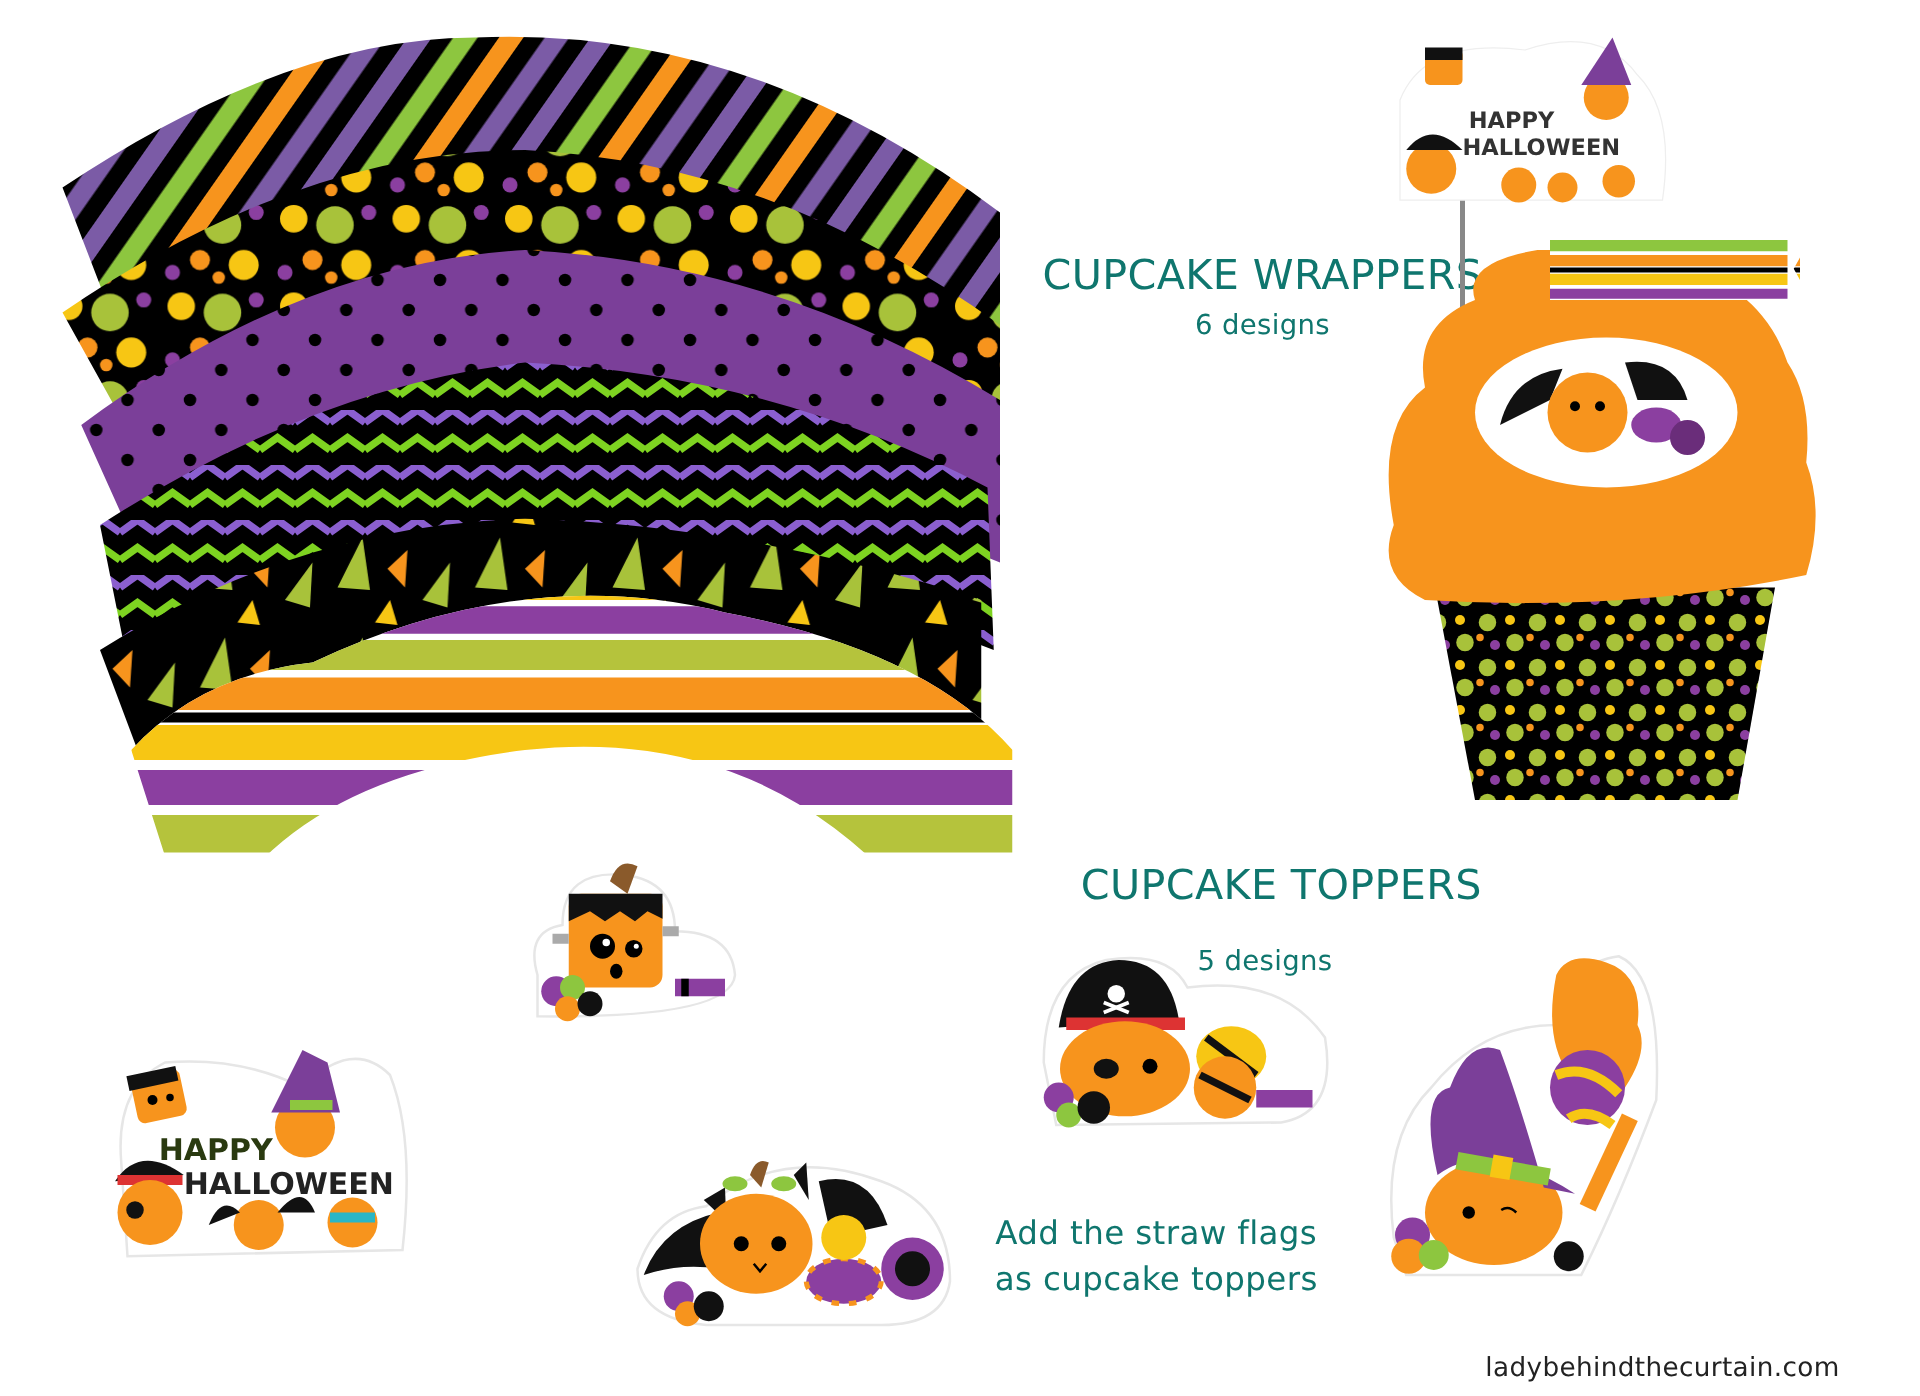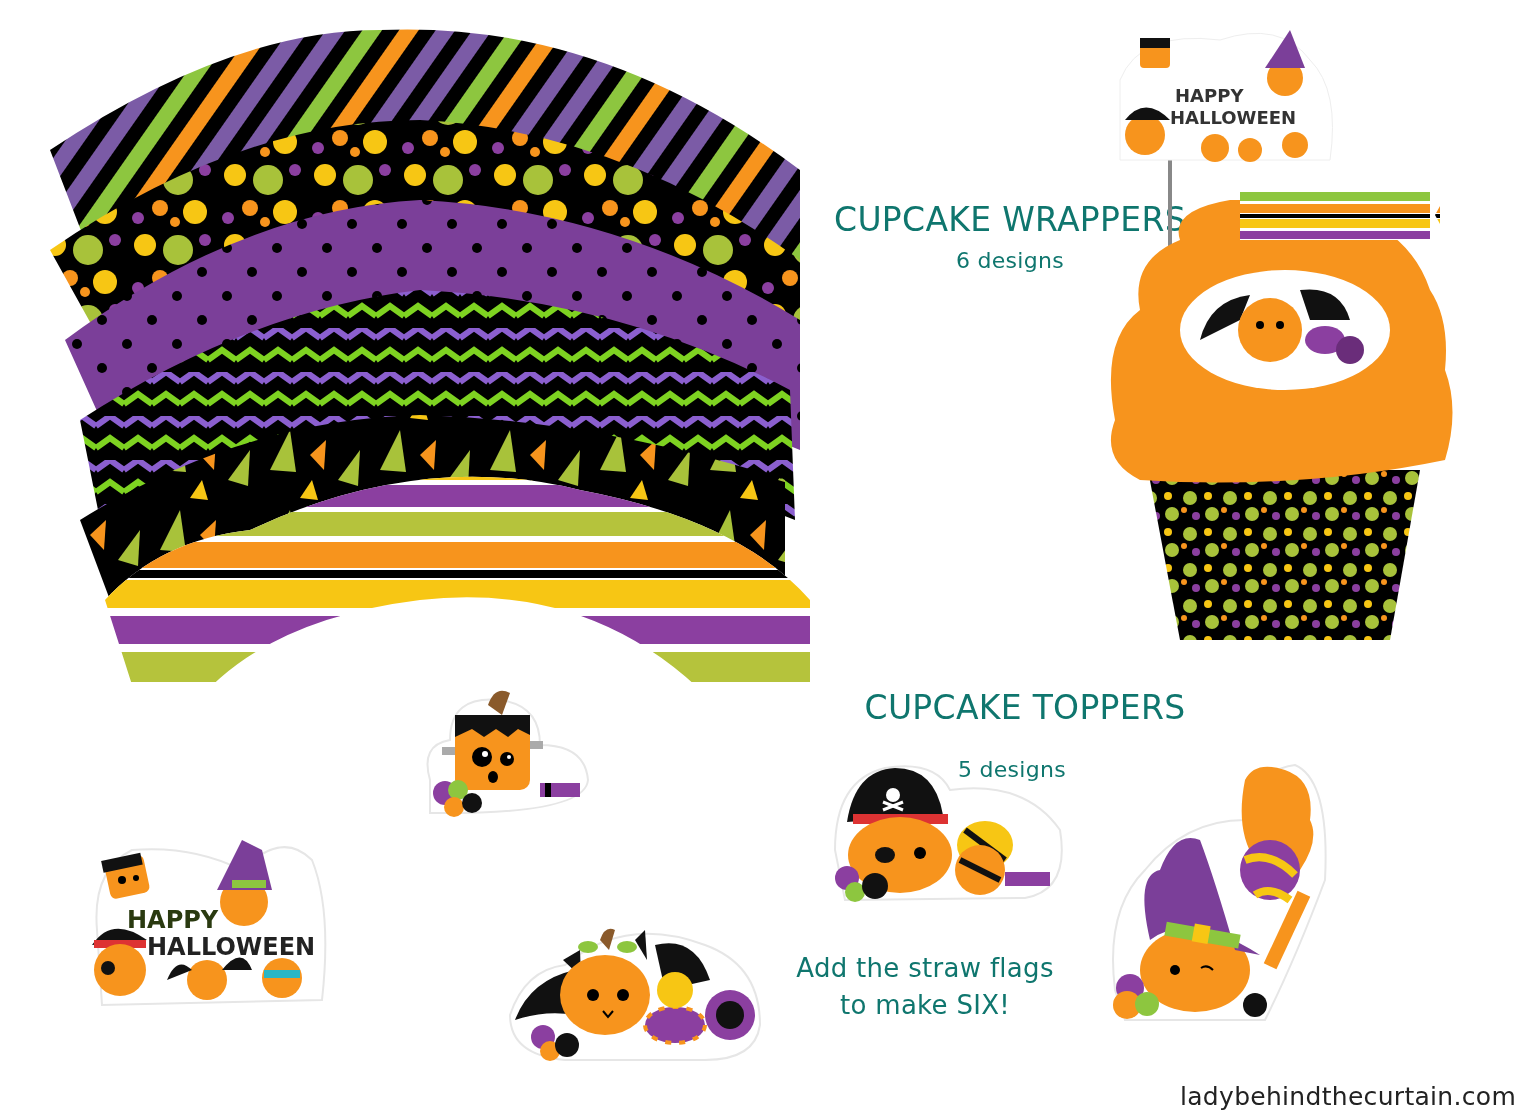--- a/index.html
+++ b/index.html
@@ -1,22 +1,22 @@
 <!DOCTYPE html>
 <html><head>
 <meta charset="utf-8">
 <style>
   html, body { margin:0; padding:0; background:#ffffff; }
   body { width:1536px; height:1117px; position:relative; overflow:hidden; font-family:"DejaVu Sans", sans-serif; color:#111; }
   .abs { position:absolute; }
   .label { position:absolute; text-align:center; color:#0f766e; font-family:"DejaVu Sans", sans-serif; font-weight:normal; letter-spacing:0.3px; }
   .heading { font-size:33px; }
   .sub { font-size:22px; }
-  .note { font-size:26px; line-height:37px; }
-  .credit { font-size:25px; color:#222; }
+  .note { font-size:26px; line-height:37px;margin-top:19px; }
+  .credit { font-size:21px; color:#222; }
   svg { display:block; overflow:visible; }
 </style>
 </head>
 <body>
 
 <div class="abs" style="left:40px; top:20px; width:790px; height:700px;">
 <svg width="790" height="700" viewBox="0 0 790 700">
   <defs>
     <pattern id="diag" patternUnits="userSpaceOnUse" width="120" height="120" patternTransform="rotate(35)">
       <rect width="120" height="120" fill="#000"></rect>
@@ -236,21 +236,21 @@
     <circle cx="225" cy="100" r="25" fill="#8b3fa0"></circle>
     <circle cx="225" cy="100" r="14" fill="#111"></circle>
     <circle cx="38" cy="122" r="12" fill="#8b3fa0"></circle>
     <circle cx="45" cy="136" r="10" fill="#f7941d"></circle>
     <circle cx="62" cy="130" r="12" fill="#111"></circle>
   </svg>
 </div>
 
 <div class="label note" style="left:770px; top:950px; width:310px;">
   <div>Add the straw flags</div>
-  <div>to make SIX!</div>
+  <div>as cupcake toppers</div>
 </div>
 
 <div class="abs" style="left:1105px; top:760px; width:225px; height:270px;">
   <svg width="225" height="270" viewBox="0 0 225 270">
     <path d="M10,230 Q0,150 40,110 Q80,60 140,60 Q150,10 190,5 Q225,20 220,120 Q190,200 160,260 L20,260 Z" fill="#fff" stroke="#e6e6e6" stroke-width="2"></path>
     <path d="M140,20 Q150,0 180,10 Q210,20 205,60 Q215,80 195,110 L150,100 Q130,70 140,20 Z" fill="#f7941d"></path>
     <circle cx="165" cy="110" r="30" fill="#8b3fa0"></circle>
     <path d="M140,100 Q165,90 190,115" stroke="#f7c614" stroke-width="8" fill="none"></path>
     <path d="M150,135 Q165,125 185,140" stroke="#f7c614" stroke-width="8" fill="none"></path>
     <rect x="175" y="130" width="14" height="80" fill="#f7941d" transform="rotate(25 182 170)"></rect>

